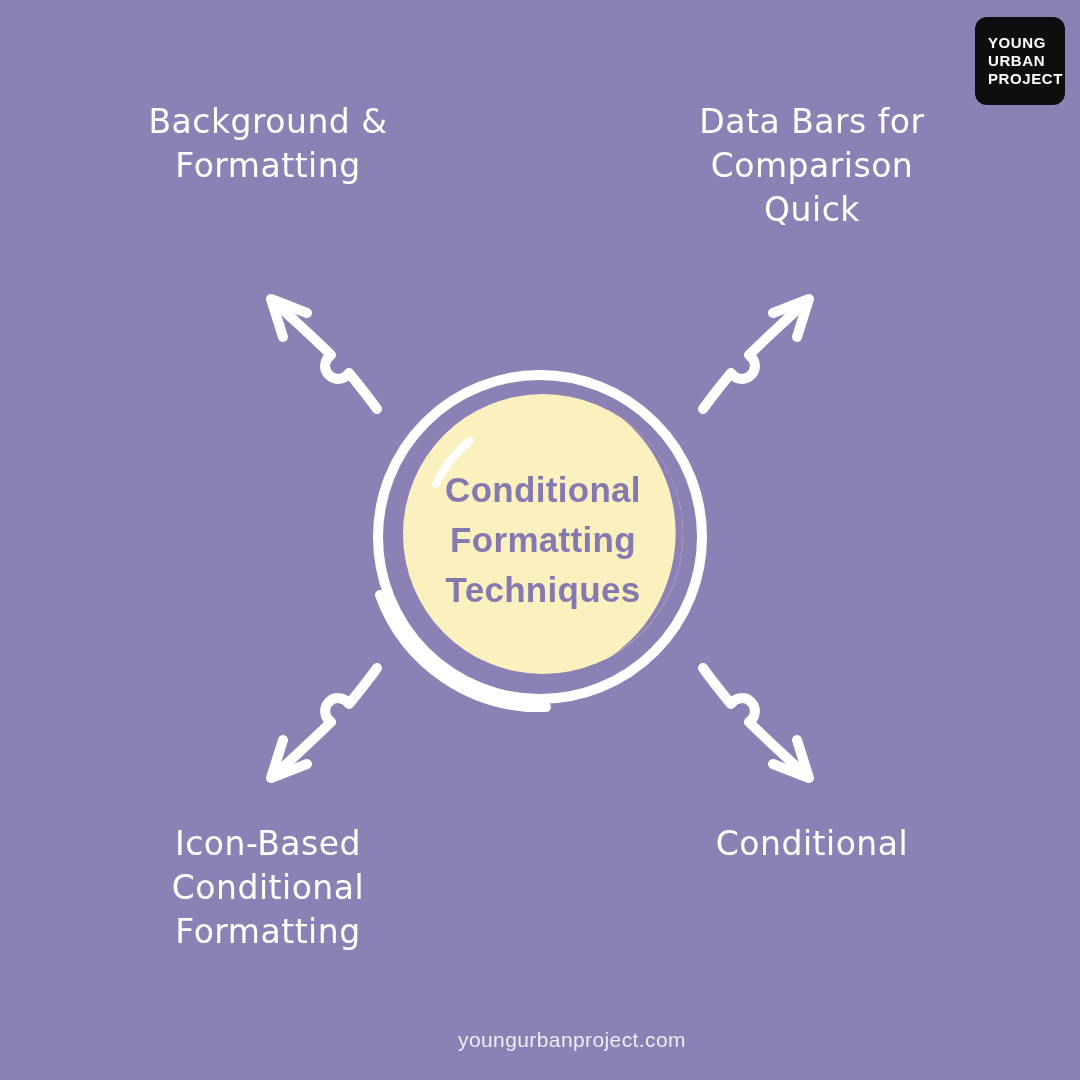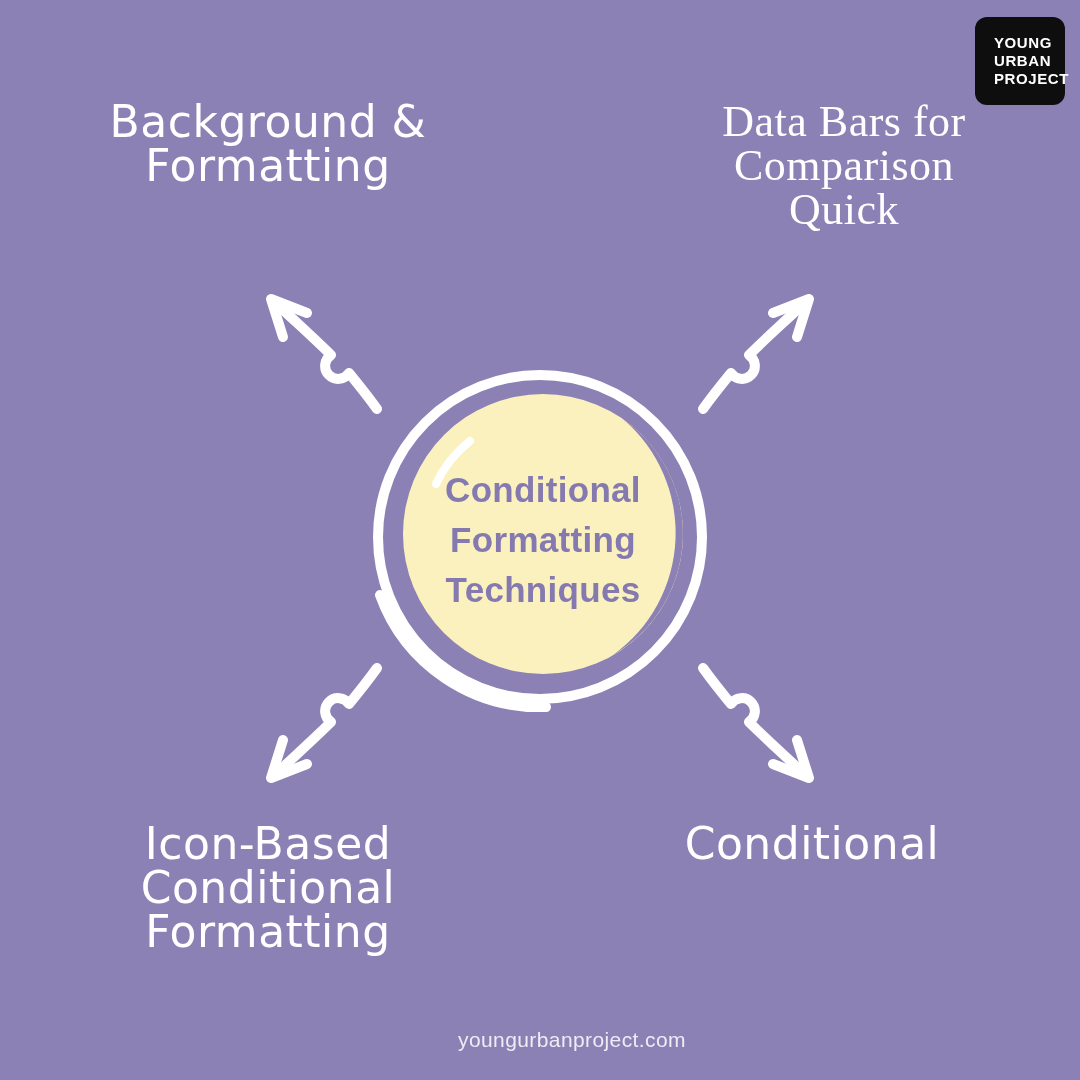--- a/index.html
+++ b/index.html
@@ -6,42 +6,42 @@
   body{
     width:1080px;height:1080px;position:relative;overflow:hidden;
     background:#8c81b5;
     font-family:"Liberation Sans",sans-serif;
   }
   
   .node{
     position:absolute;width:336px;text-align:center;
     color:#ffffff;
     font-family:"DejaVu Sans",sans-serif;
-    font-size:44px;line-height:44px;font-weight:400;
+    font-size:33px;line-height:44px;font-weight:400;
     letter-spacing:0.5px;
   }
   .node-tl{left:100px;top:100px;}
-  .node-tr{left:676px;top:100px;font-family:Liberation Serif, serif;}
+  .node-tr{left:644px;top:100px;}
   .node-bl{left:100px;top:822px;}
   .node-br{left:644px;top:822px;}
 
   
   .center-text{
     position:absolute;left:408px;top:465px;width:270px;
     text-align:center;color:#857ab0;
     font-family:"Liberation Sans",sans-serif;
     font-size:35px;font-weight:700;line-height:50px;
     letter-spacing:0.3px;
   }
 
   
   .logo{
     position:absolute;left:975px;top:17px;width:90px;height:88px;
     background:#0e0e0e;border-radius:12px;box-sizing:border-box;
-    padding:17px 0 0 19px;
+    padding:17px 0 0 13px;
     color:#ffffff;font-weight:700;font-size:15px;line-height:18px;
     letter-spacing:0.6px;
   }
 
   
   .footer{
     position:absolute;left:0;top:1028px;width:1080px;text-align:center;
     color:rgba(255,255,255,0.85);font-size:21px;letter-spacing:0.4px;padding-left:32px;
   }
 

